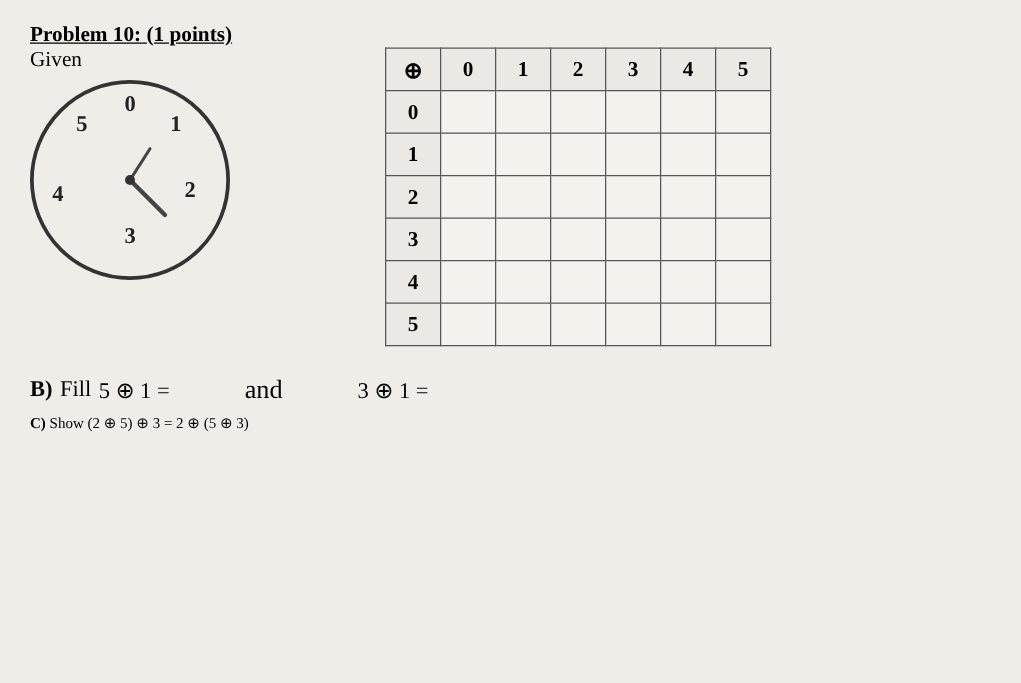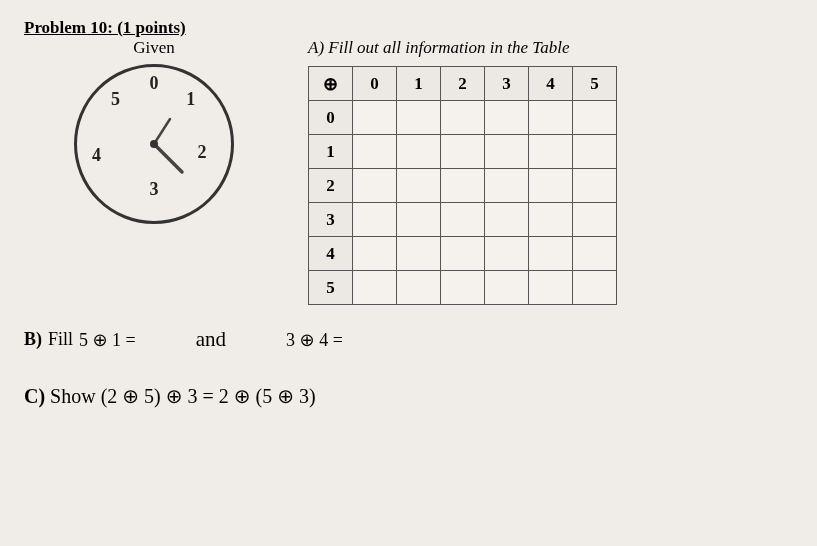--- a/index.html
+++ b/index.html
@@ -27,21 +27,21 @@
     .content-row {
       display: flex;
       flex-direction: row;
       align-items: flex-start;
       gap: 24px;
     }
 
     .left-section {
       display: flex;
       flex-direction: column;
-      align-items: center;
+      align-items: flex-start;
       min-width: 260px;
     }
 
     .given-label {
       font-size: 17px;
       margin-bottom: 6px;
     }
 
     .clock-container {
       position: relative;
@@ -124,22 +124,22 @@
       font-size: 21px;
     }
 
     .part-b-right {
       display: flex;
       align-items: center;
       gap: 6px;
     }
 
     .part-c {
-      margin-top: 32px;
-      font-size: 20px;
+      margin-top: 7px;
+      font-size: 12px;
     }
 
     .bold-label {
       font-weight: bold;
     }
   </style>
 </head>
 <body>
 
 <div>
@@ -174,21 +174,20 @@
         <line x1="80" y1="80" x2="108" y2="108" stroke="#444" stroke-width="3.5" stroke-linecap="round"></line>
 
         <line x1="80" y1="80" x2="96" y2="55" stroke="#444" stroke-width="2.5" stroke-linecap="round"></line>
 
         <circle cx="80" cy="80" r="4" fill="#333"></circle>
       </svg>
     </div>
   </div>
 
   <div class="right-section">
-    <div class="fill-table-label">A) Fill out all information in the Table</div>
 
     <table class="addition-table">
       <tbody>
 
         <tr>
           <td class="header-cell"><span class="oplus-symbol">⊕</span></td>
           <td class="header-cell">0</td>
           <td class="header-cell">1</td>
           <td class="header-cell">2</td>
           <td class="header-cell">3</td>
@@ -261,21 +260,21 @@
 </div>
 
 <div class="part-b">
   <div class="part-b-left">
     <span class="bold-label"><strong>B)</strong></span>
     <span>Fill</span>
     <span>5 ⊕ 1 =</span>
   </div>
   <div class="and-label">and</div>
   <div class="part-b-right">
-    <span>3 ⊕ 4 =</span>
+    <span>3 ⊕ 1 =</span>
   </div>
 </div>
 
 <div class="part-c">
   <strong>C)</strong>
   <span> Show </span>
   <span>(2 ⊕ 5) ⊕ 3 = 2 ⊕ (5 ⊕ 3)</span>
 </div>
 
 </body></html>

